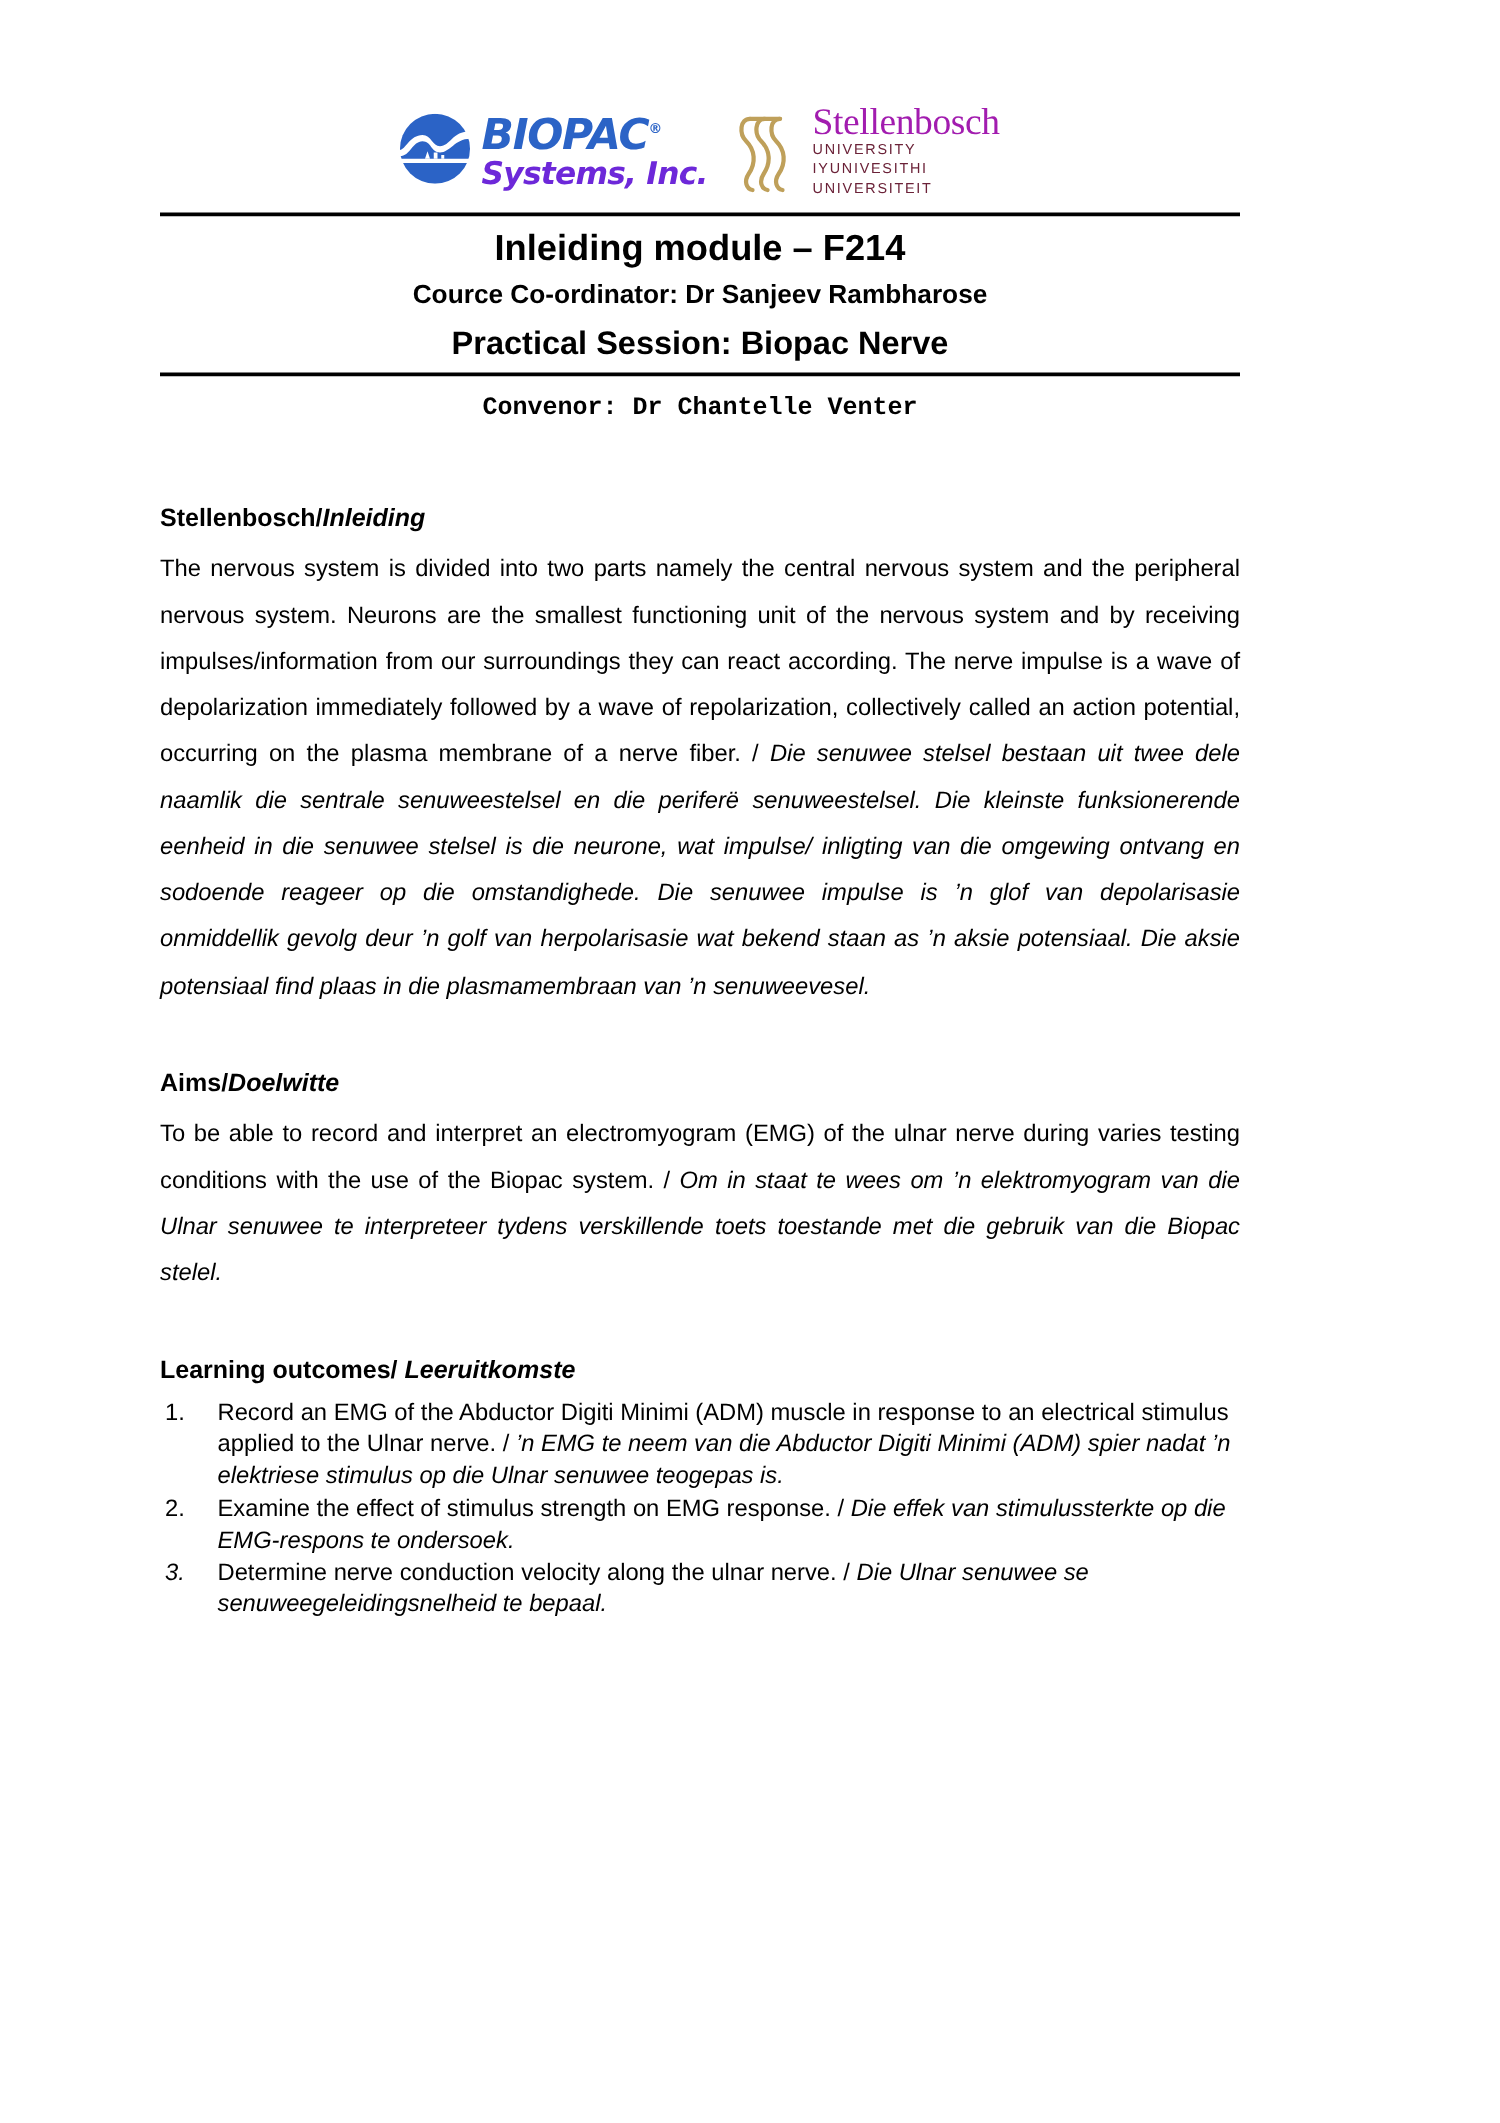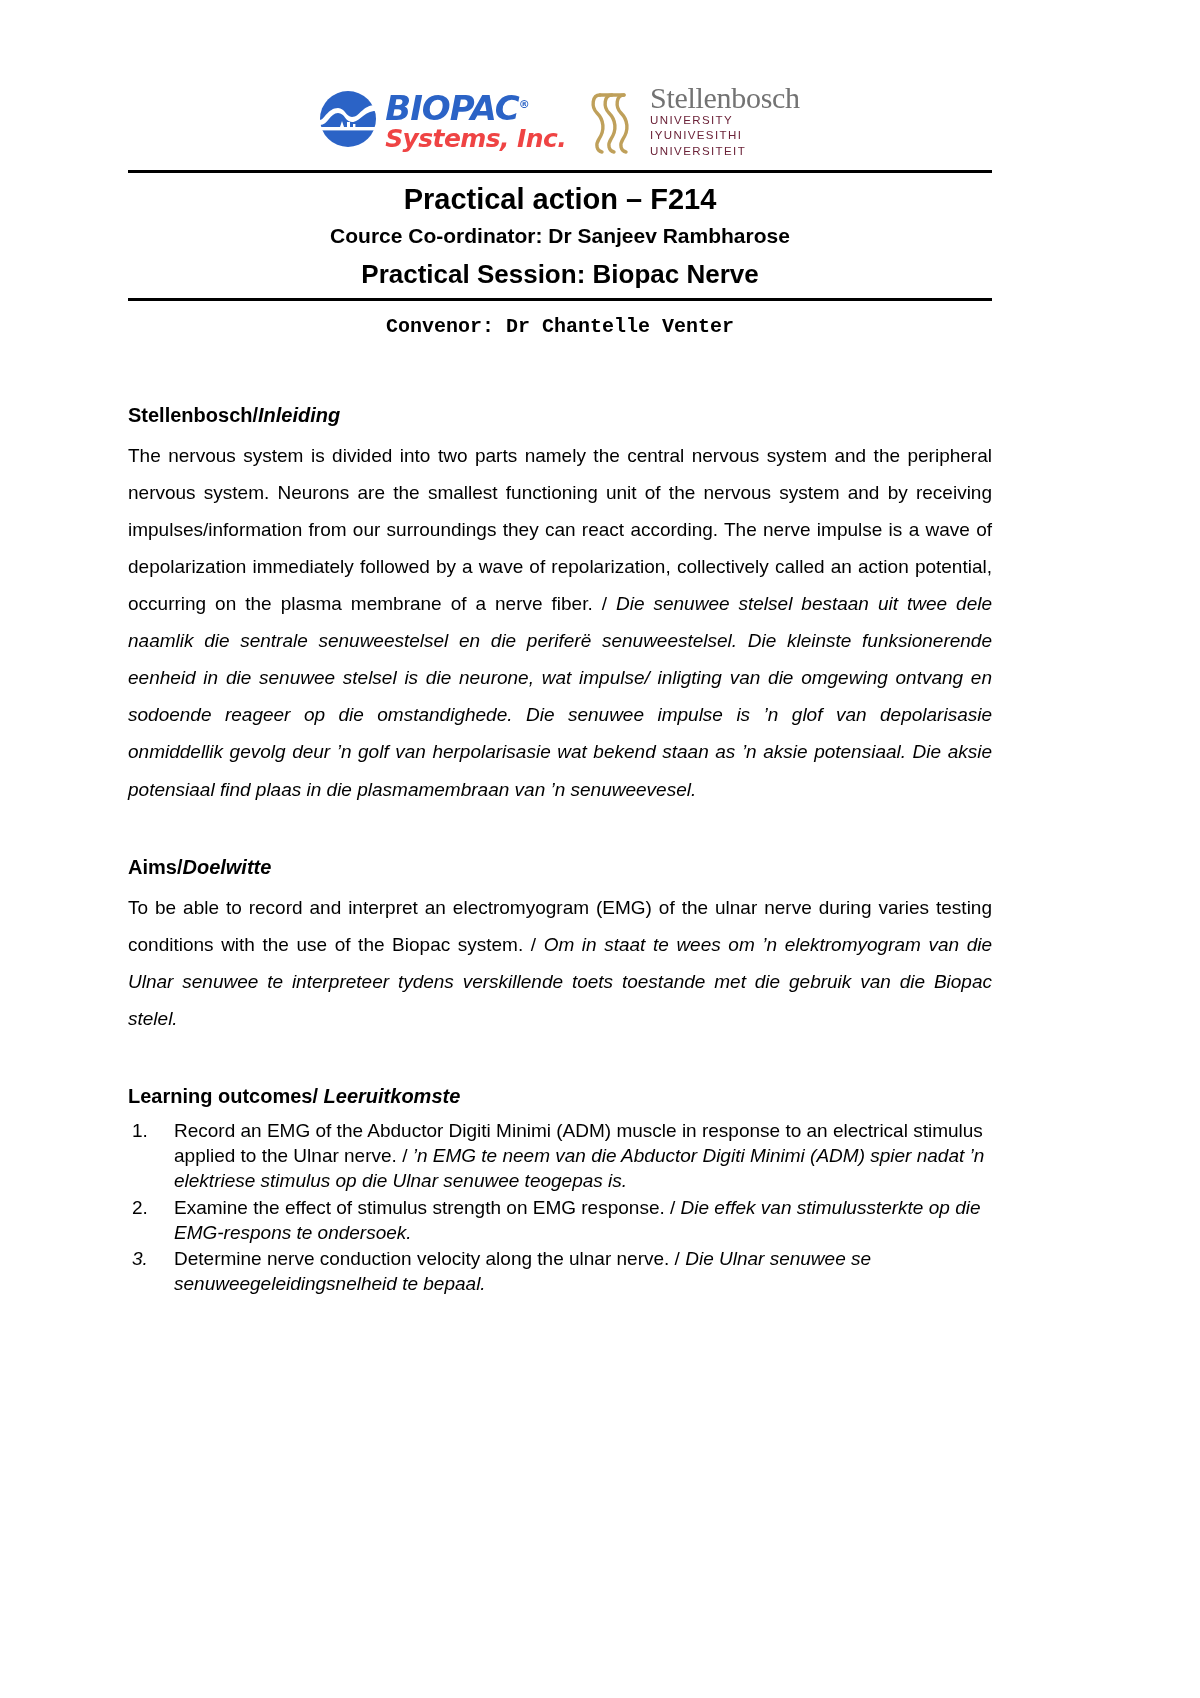--- a/index.html
+++ b/index.html
@@ -67,42 +67,42 @@
     vertical-align: super;
     font-style: normal;
     letter-spacing: 0;
   }
   .biopac-sub {
     font-family: "DejaVu Sans", sans-serif;
     font-weight: bold;
     font-style: italic;
     font-size: 25px;
     letter-spacing: -0.6px;
-    color: #ef4444;
+    color: #6d28d9;
     display: block;
     margin-top: 1px;
   }
 
   .su-logo {
     display: flex;
     align-items: center;
     gap: 10px;
   }
   .su-mark {
     width: 52px;
     height: 72px;
     flex: 0 0 52px;
   }
   .su-words {
     line-height: 1;
   }
   .su-name {
     font-family: "Liberation Serif", serif;
     font-size: 30px;
-    color: #737373;
+    color: #a21caf;
     display: block;
     letter-spacing: -0.3px;
   }
   .su-lines {
     margin-top: 5px;
   }
   .su-line {
     font-family: "Liberation Sans", sans-serif;
     font-size: 11.5px;
     color: #6B2238;
@@ -247,21 +247,21 @@
             <span class="su-line">IYUNIVESITHI</span>
             <span class="su-line">UNIVERSITEIT</span>
           </span>
         </div>
       </div>
 
     </div>
 
     <div class="rule-top"></div>
     <div class="title-block">
-      <div class="t-main">Practical action – F214</div>
+      <div class="t-main">Inleiding module – F214</div>
       <div class="t-sub">Cource Co-ordinator: Dr Sanjeev Rambharose</div>
       <div class="t-session">Practical Session: Biopac Nerve</div>
     </div>
     <div class="rule-bottom"></div>
     <div class="convenor">Convenor: Dr Chantelle Venter</div>
 
     <div class="gap-intro"></div>
     <div class="section">
       <h2 class="head"><span>Stellenbosch/</span><i>Inleiding</i></h2>
       <p class="body"><span>The nervous system is divided into two parts namely the central nervous system and the peripheral nervous system. Neurons are the smallest functioning unit of the nervous system and by receiving impulses/information from our surroundings they can react according. The nerve impulse is a wave of depolarization immediately followed by a wave of repolarization, collectively called an action potential, occurring on the plasma membrane of a nerve fiber. / </span><i>Die senuwee stelsel bestaan uit twee dele naamlik die sentrale senuweestelsel en die periferë senuweestelsel. Die kleinste funksionerende eenheid in die senuwee stelsel is die neurone, wat impulse/ inligting van die omgewing ontvang en sodoende reageer op die omstandighede. Die senuwee impulse is ’n glof van depolarisasie onmiddellik gevolg deur ’n golf van herpolarisasie wat bekend staan as ’n aksie potensiaal. Die aksie potensiaal find plaas in die plasmamembraan van ’n senuweevesel.</i></p>

